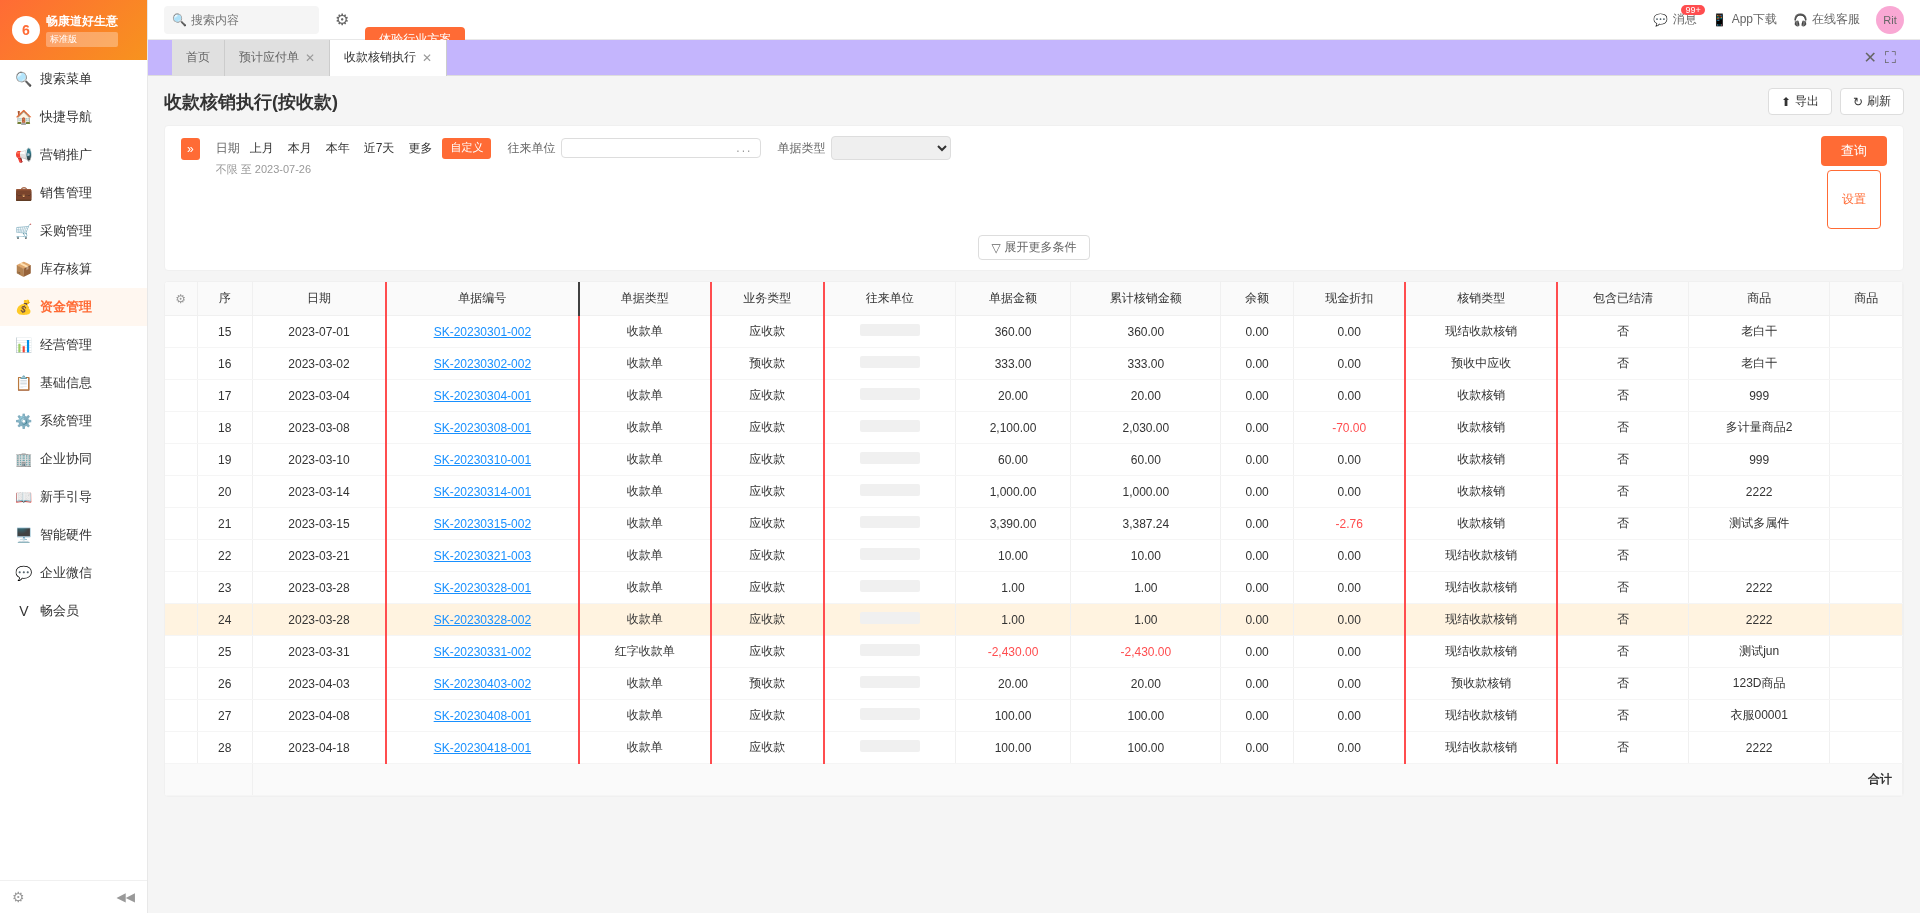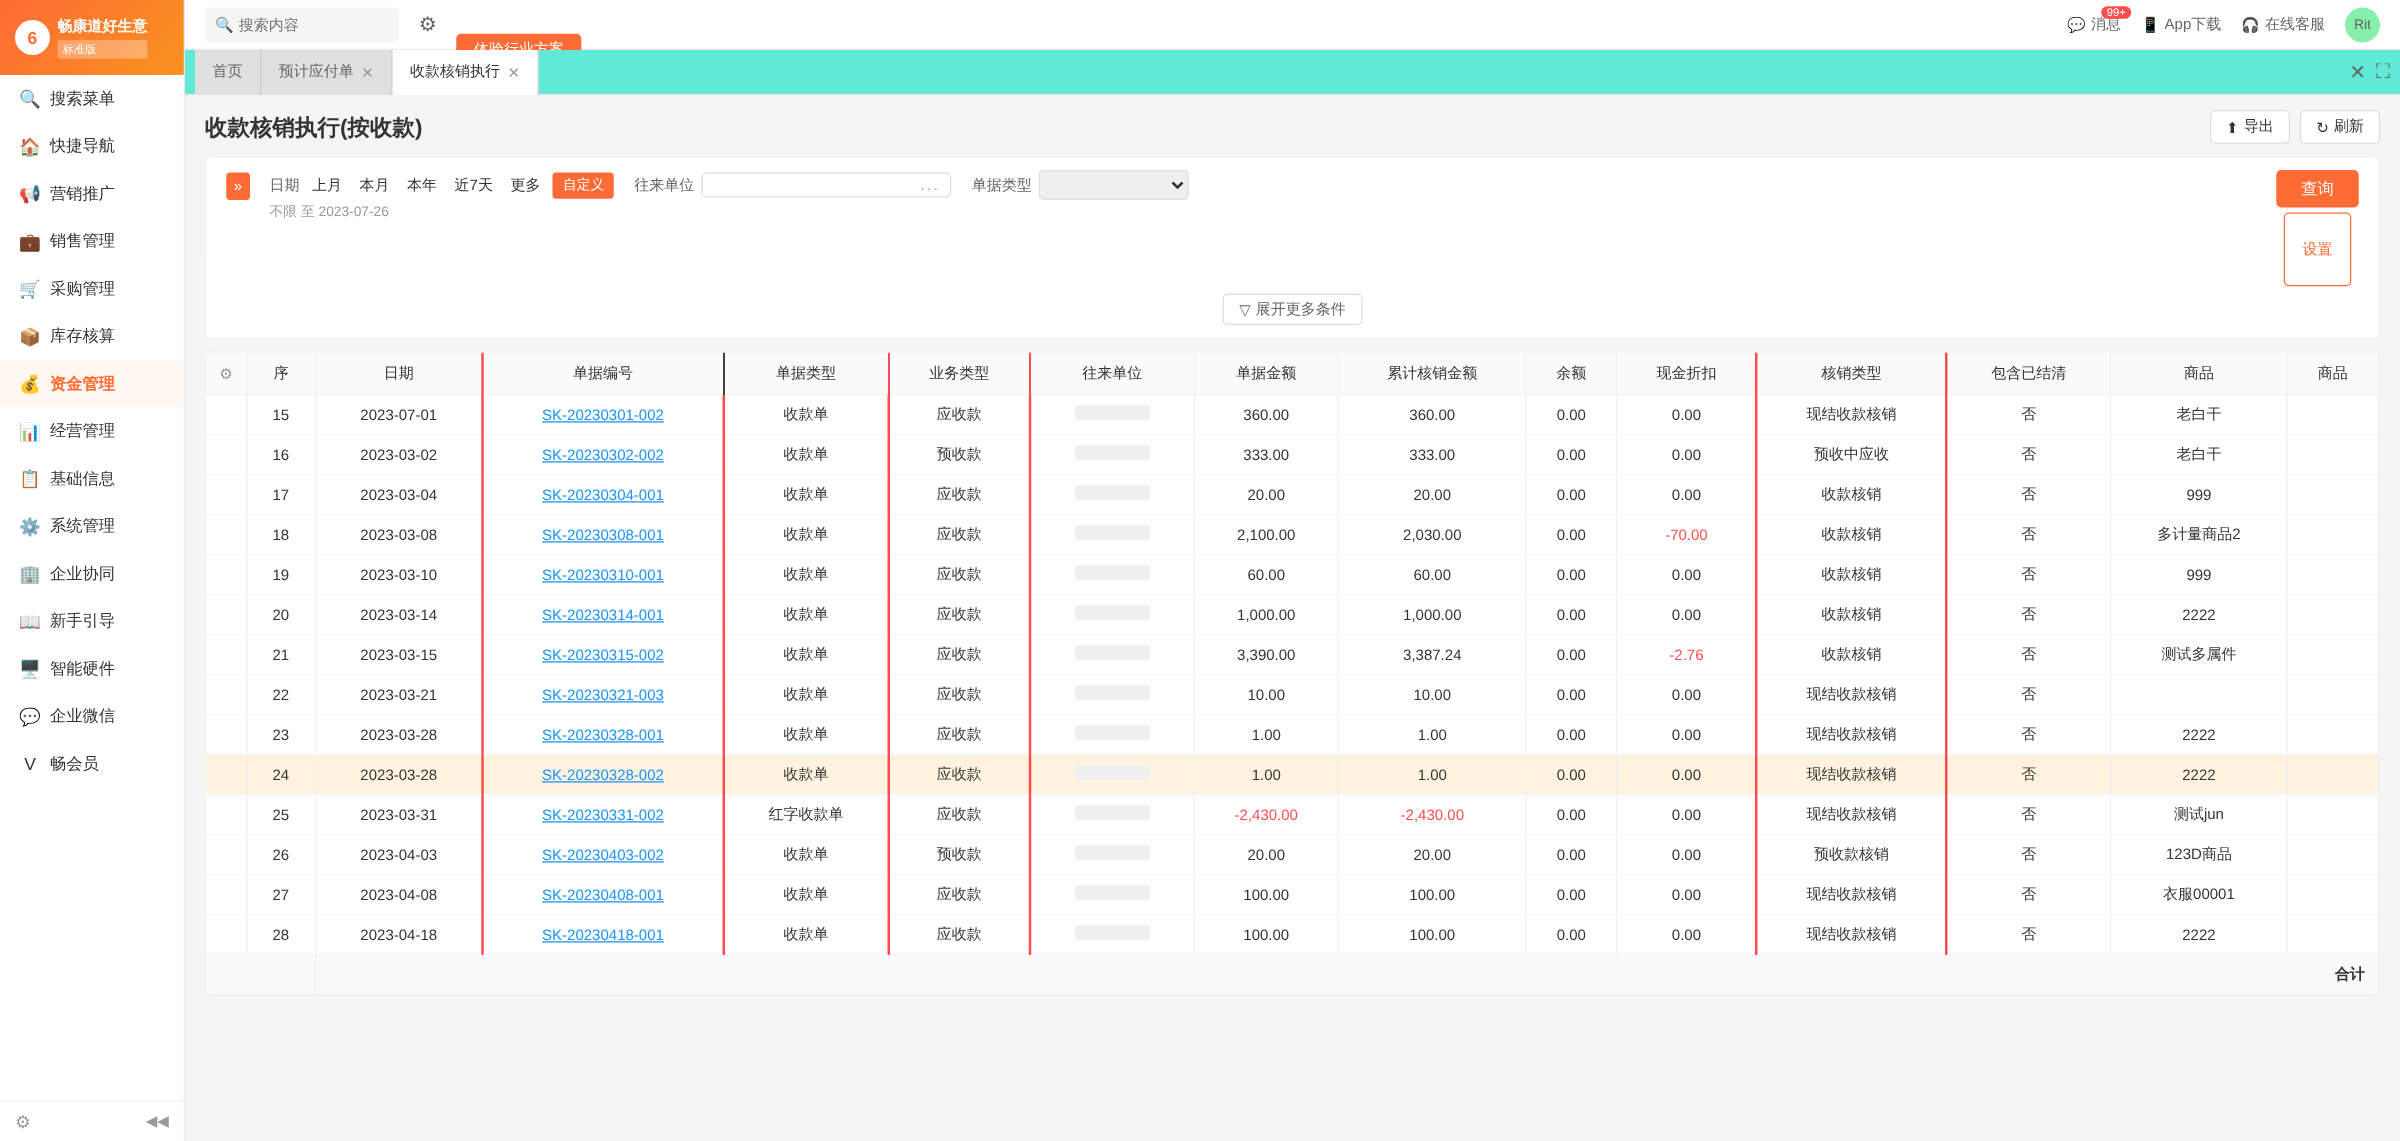--- a/index.html
+++ b/index.html
@@ -24,21 +24,21 @@
     .topbar-input-wrap { display: flex; align-items: center; background: #f5f5f5; border-radius: 4px; padding: 0 8px; height: 28px; gap: 4px; }
     .topbar-input { border: none; background: transparent; font-size: 12px; width: 120px; outline: none; color: #999; }
     .topbar-gear { color: #666; cursor: pointer; font-size: 16px; }
     .topbar-btn { background: #ff6b35; color: #fff; border: none; border-radius: 4px; padding: 4px 14px; font-size: 12px; cursor: pointer; margin-top: 40px; }
     .topbar-right { margin-left: auto; display: flex; align-items: center; gap: 16px; color: #666; font-size: 12px; }
     .topbar-msg { display: flex; align-items: center; gap: 4px; cursor: pointer; position: relative; }
     .msg-badge { background: #ff4d4f; color: #fff; border-radius: 10px; font-size: 9px; padding: 0 4px; position: absolute; top: -6px; right: -8px; }
     .topbar-right-item { display: flex; align-items: center; gap: 4px; cursor: pointer; }
 
     
-    .tabs-bar { background: #5eead4; display: flex; align-items: center; height: 36px; padding: 0 8px; gap: 0; border-bottom: 1px solid #ddd; }
+    .tabs-bar { background: #c4b5fd; display: flex; align-items: center; height: 36px; padding: 0 24px; gap: 0; border-bottom: 1px solid #ddd; }
     .tab { display: flex; align-items: center; gap: 6px; padding: 0 14px; height: 36px; cursor: pointer; font-size: 12px; color: #666; background: #e0e0e0; border-right: 1px solid #ccc; }
     .tab.active { background: #fff; color: #333; font-weight: 500; }
     .tab-close { color: #999; font-size: 12px; cursor: pointer; }
     .tabs-right { margin-left: auto; display: flex; align-items: center; gap: 8px; }
     .tab-action-btn { background: none; border: none; cursor: pointer; color: #666; font-size: 16px; }
 
     
     .page-content { flex: 1; overflow: auto; padding: 12px 16px; background: #f5f5f5; }
     .page-header { display: flex; align-items: center; justify-content: space-between; margin-bottom: 10px; gap: 20px; }
     .page-title { font-size: 18px; font-weight: bold; color: #333; }
@@ -181,21 +181,21 @@
         <span class="msg-badge">99+</span>
       </div>
       <div class="topbar-right-item">
         <span>📱</span>
         <span>App下载</span>
       </div>
       <div class="topbar-right-item">
         <span>🎧</span>
         <span>在线客服</span>
       </div>
-      <div class="topbar-right-item" style="background:#86efac;border-radius:50%;width:28px;height:28px;display:flex;align-items:center;justify-content:center;font-size:11px;color:#666;">
+      <div class="topbar-right-item" style="background:#f9a8d4;border-radius:50%;width:28px;height:28px;display:flex;align-items:center;justify-content:center;font-size:11px;color:#666;">
         <span>Rit</span>
       </div>
     </div>
   </div>
 
   <div class="tabs-bar">
     <div id="tabs-container" style="display: flex; height: 36px;">
         <div class="tab">
           <span>首页</span>
         </div>

